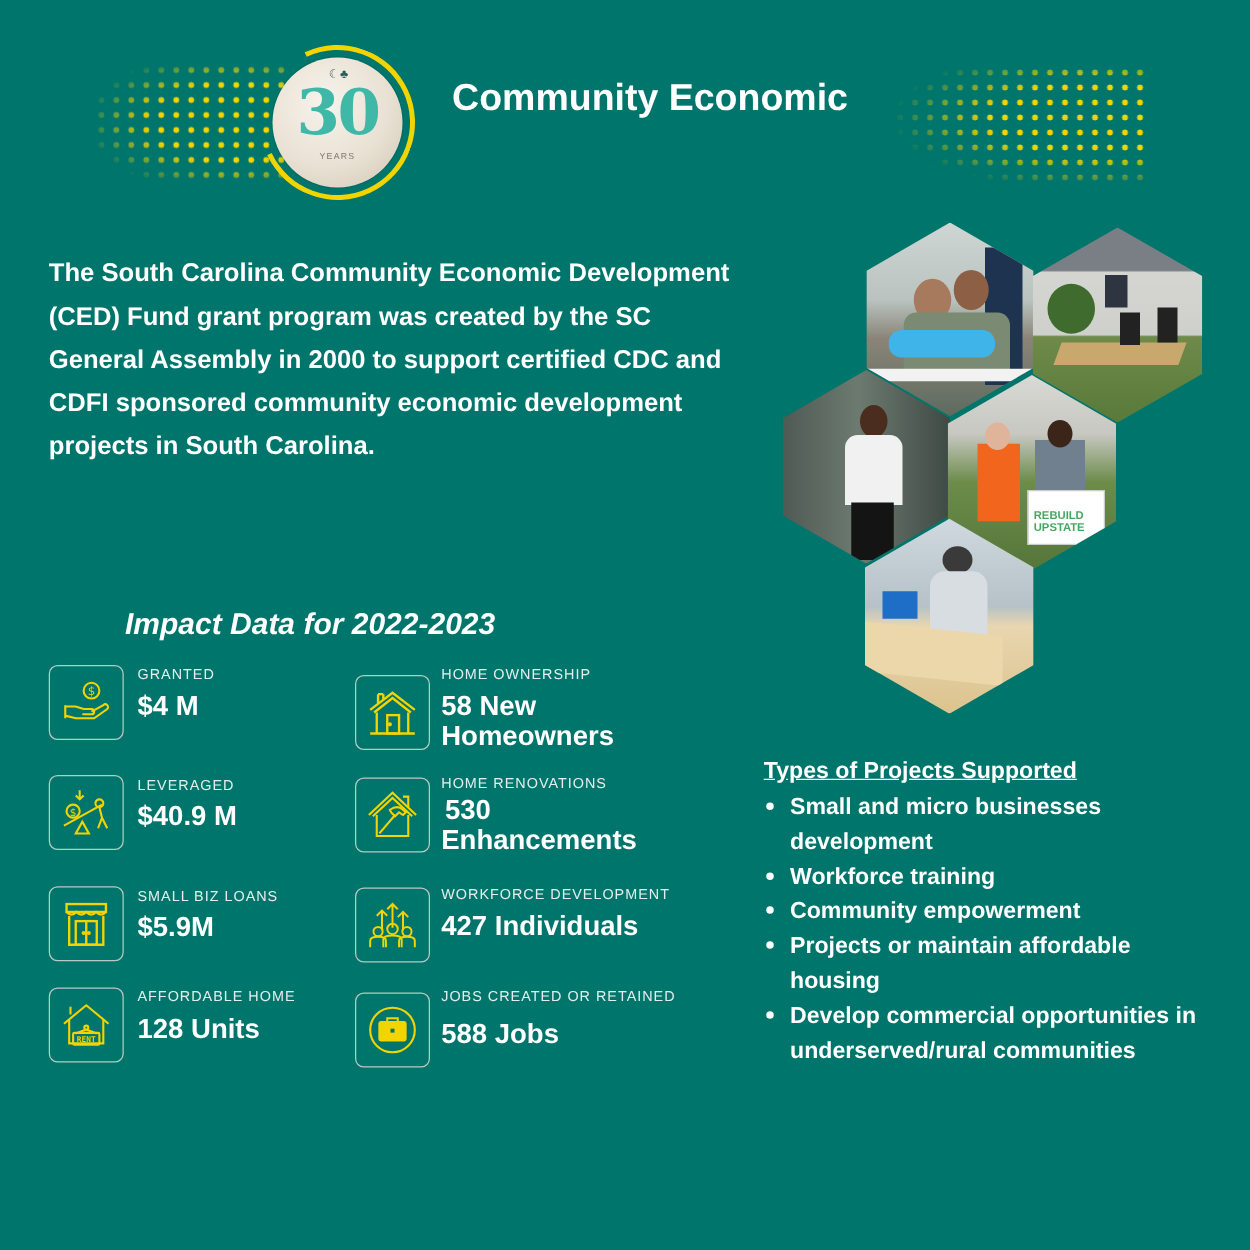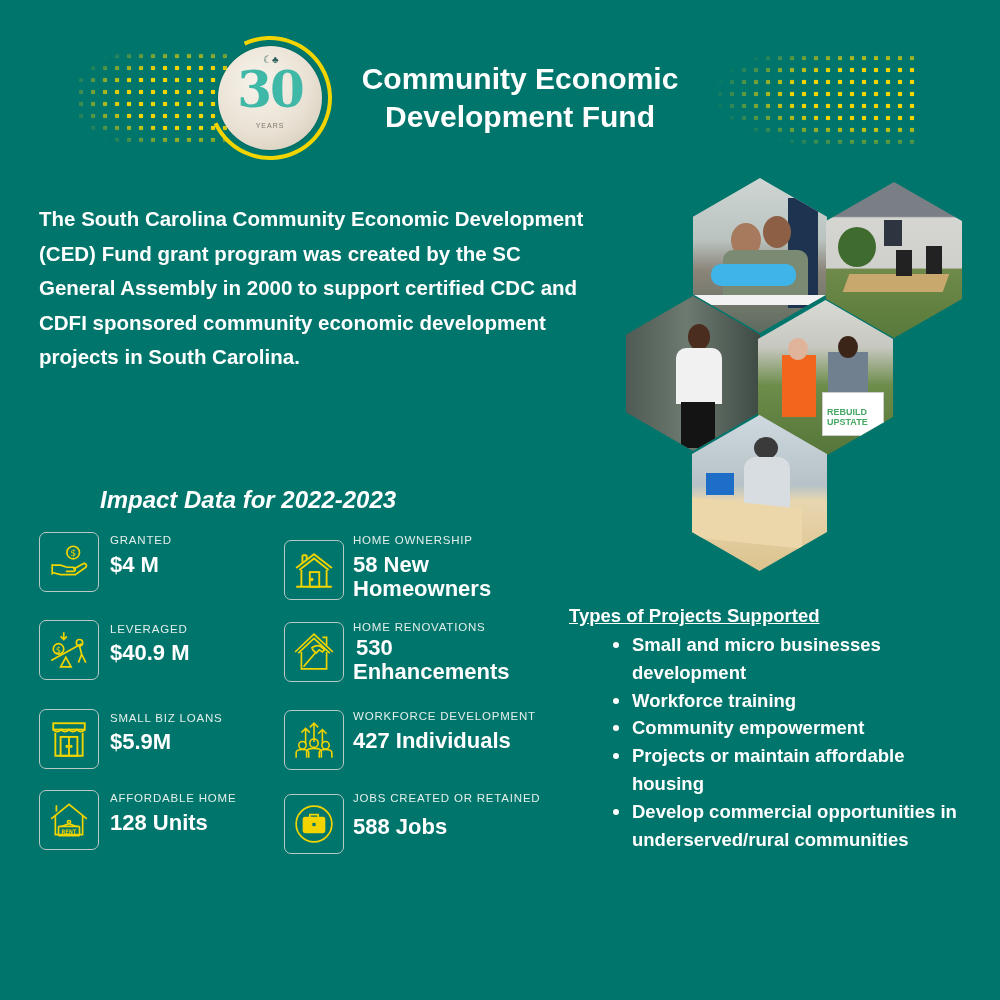--- a/index.html
+++ b/index.html
@@ -94,21 +94,21 @@
 
   
   .hex {
     position: absolute;
     clip-path: polygon(50% 0%, 100% 25%, 100% 75%, 50% 100%, 0% 75%, 0% 25%);
     overflow: hidden;
   }
   .hex .scene { position: absolute; inset: 0; }
 
   .projects-heading {
-    left: 569px; top: 605px;
+    left: 611px; top: 605px;
     font-weight: bold; font-size: 18.5px; text-decoration: underline;
   }
   .projects-list {
     left: 612px; top: 631px; width: 380px;
     list-style: none;
     font-weight: bold; font-size: 18.5px; line-height: 27.8px;
   }
   .projects-list li { position: relative; padding-left: 20px; }
   .projects-list li::before {
     content: ""; position: absolute; left: 1px; top: 11px;
@@ -123,21 +123,20 @@
 
 <div class="abs badge-ring"></div>
 <div class="abs badge">
   <span class="badge-palm">☾♣</span>
   <div class="badge-num">30</div>
   <div class="badge-years">YEARS</div>
 </div>
 
 <div class="abs title">
   <div>Community Economic</div>
-  <div>Development Fund</div>
 </div>
 
 <div class="abs intro">The South Carolina Community Economic Development (CED) Fund grant program was created by the SC General Assembly in 2000 to support certified CDC and CDFI sponsored community economic development projects in South Carolina.</div>
 
 <div class="hex" style="left:693px; top:178px; width:134px; height:155px;">
   <div class="scene" style="background: linear-gradient(180deg,#cfd6d3 0%,#b9c3bf 40%,#8a8478 60%,#5d6b5f 100%);"></div>
   <div class="abs" style="left:95px; top:20px; width:30px; height:110px; background:#1d3350;"></div>
   <div class="abs" style="left:38px; top:45px; width:30px; height:34px; border-radius:50%; background:#a77a5e;"></div>
   <div class="abs" style="left:70px; top:38px; width:28px; height:32px; border-radius:50%; background:#8d5f45;"></div>
   <div class="abs" style="left:30px; top:72px; width:85px; height:50px; background:#7b8a73; border-radius:10px 10px 0 0;"></div>

